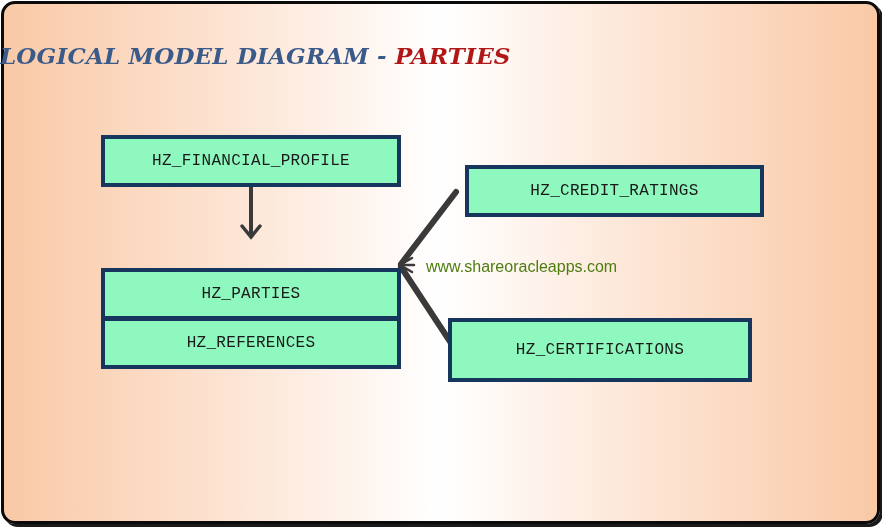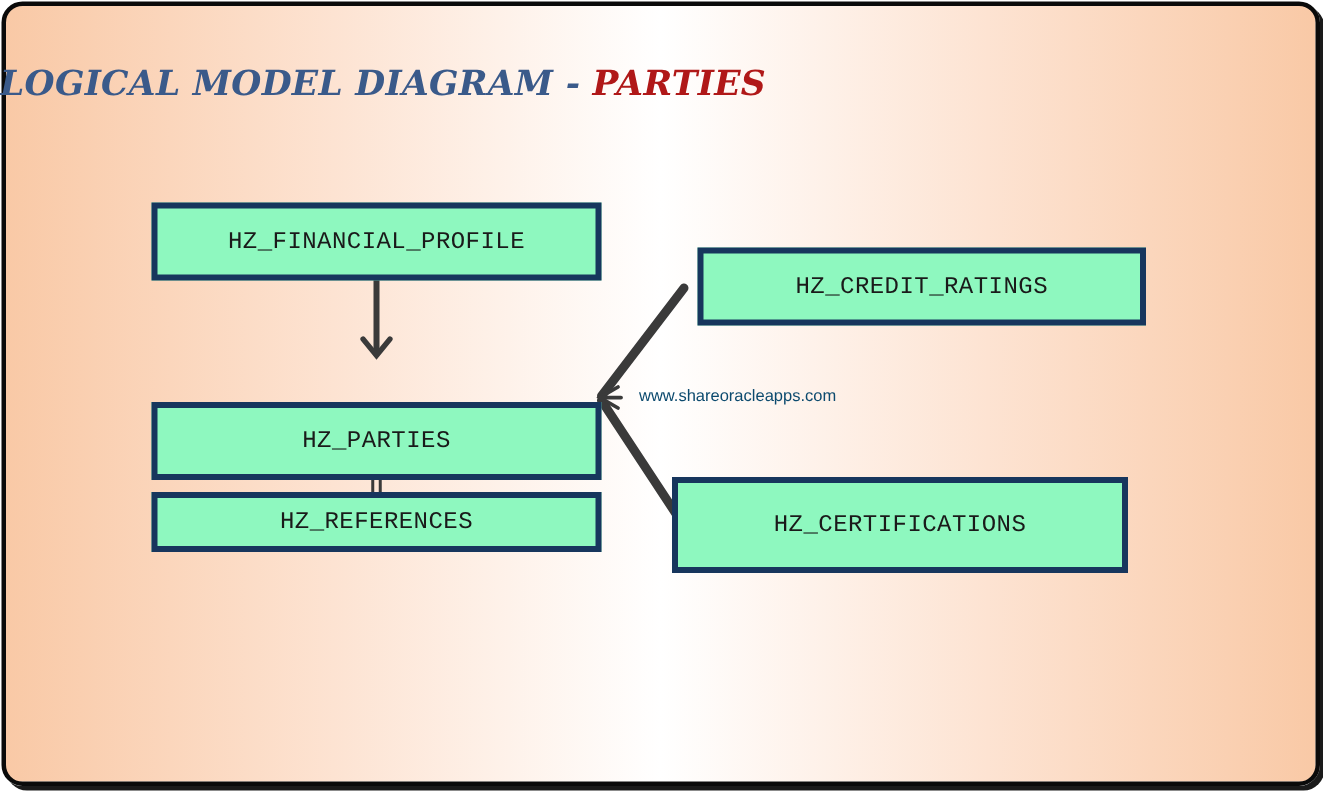--- a/index.html
+++ b/index.html
@@ -47,22 +47,22 @@
       font-family: Liberation Mono, monospace;
       font-size: 16px;
       color: #1a1a1a;
       letter-spacing: 0.3px;
     }
     .watermark {
       position: absolute;
       left: 426px;
       top: 258px;
       font-family: "Liberation Sans", sans-serif;
-      font-size: 11px;
-      color: #0c4a6e;
+      font-size: 16px;
+      color: #4d7c0f;
     }
     svg.connectors {
       position: absolute;
       left: 0;
       top: 0;
       width: 882px;
       height: 527px;
       pointer-events: none;
     }
   </style>
@@ -95,21 +95,21 @@
 </svg>
 
 <div class="entity" style="left:101px; top:135px; width:300px; height:52px;">
   <span>HZ_FINANCIAL_PROFILE</span>
 </div>
 
 <div class="entity" style="left:101px; top:239px; width:300px; height:52px;margin-top:29px;">
   <span>HZ_PARTIES</span>
 </div>
 
-<div class="entity" style="left:101px; top:328px; width:300px; height:40px;">
+<div class="entity" style="left:101px; top:317px; width:300px; height:52px;">
   <span>HZ_REFERENCES</span>
 </div>
 
 <div class="entity" style="left:453px; top:165px; width:299px; height:52px;margin-left:12px;">
   <span>HZ_CREDIT_RATINGS</span>
 </div>
 
 <div class="entity" style="left:448px; top:318px; width:304px; height:64px;">
   <span>HZ_CERTIFICATIONS</span>
 </div>

